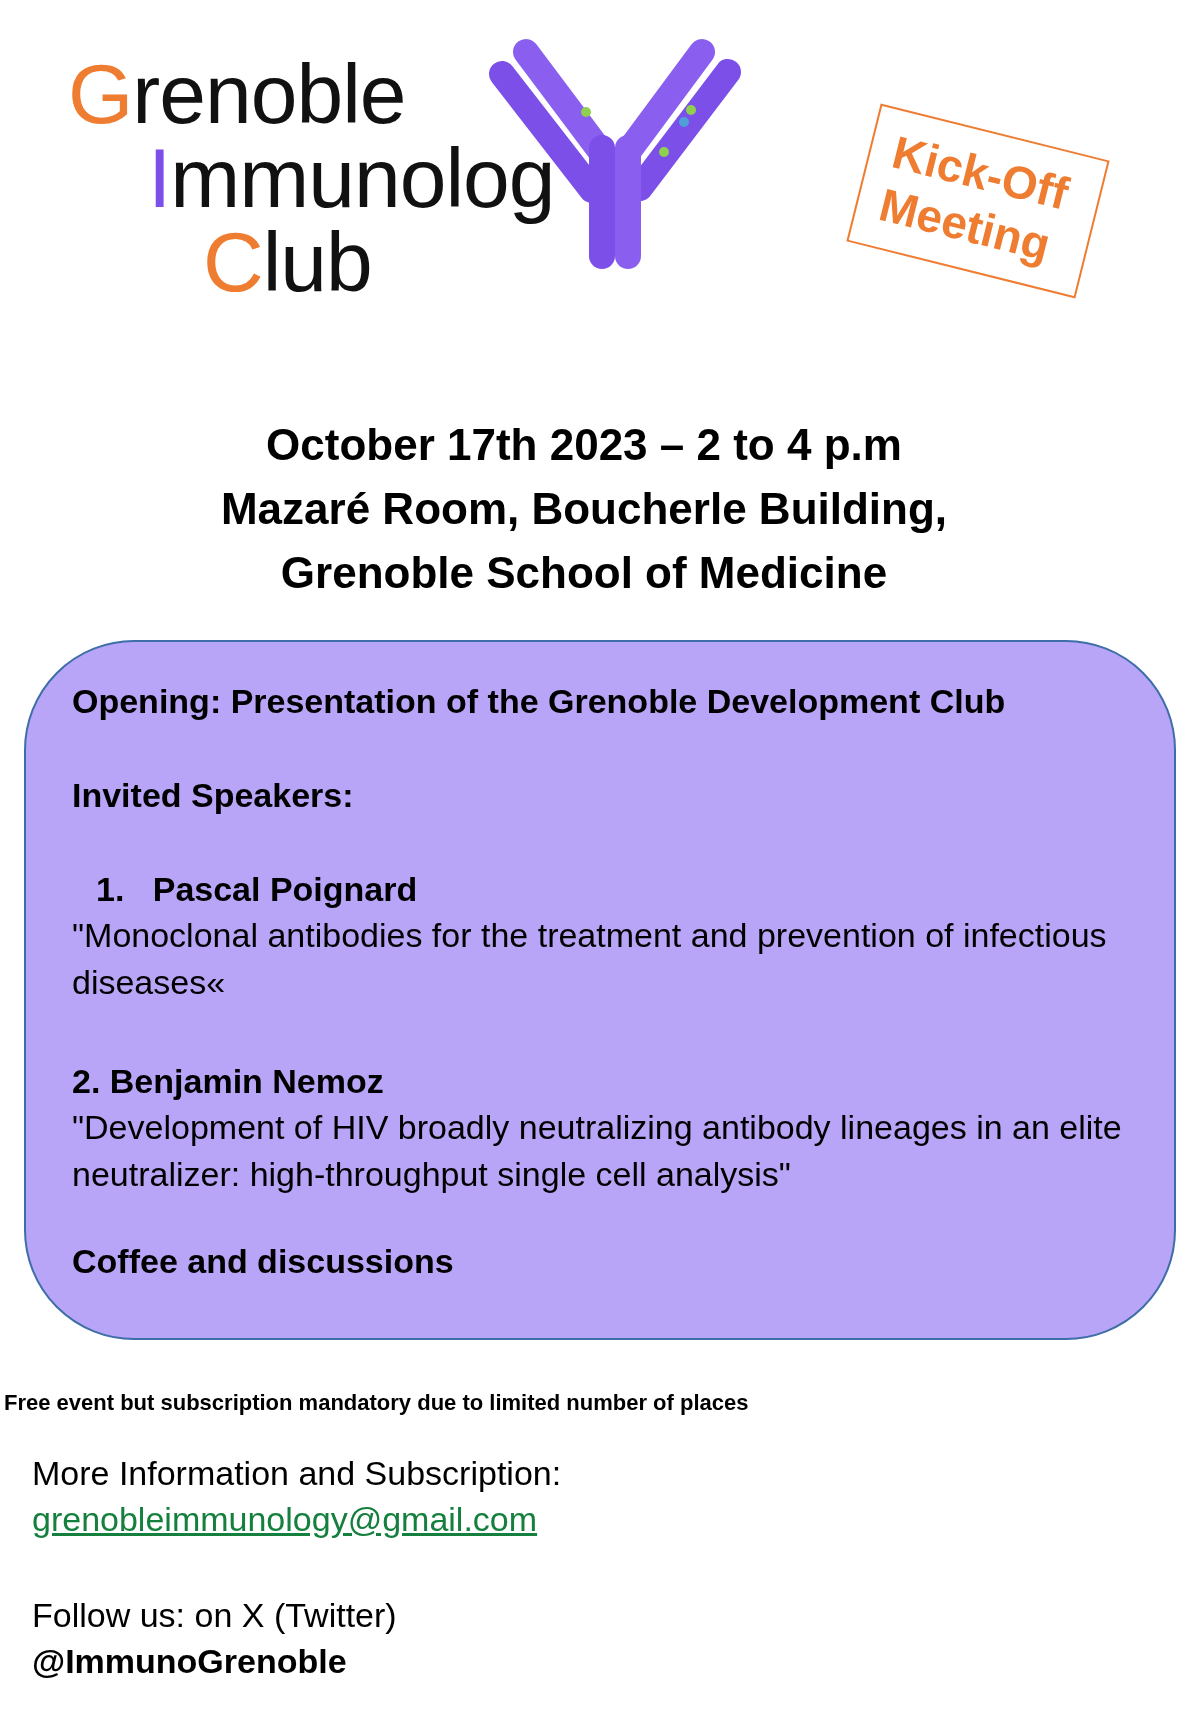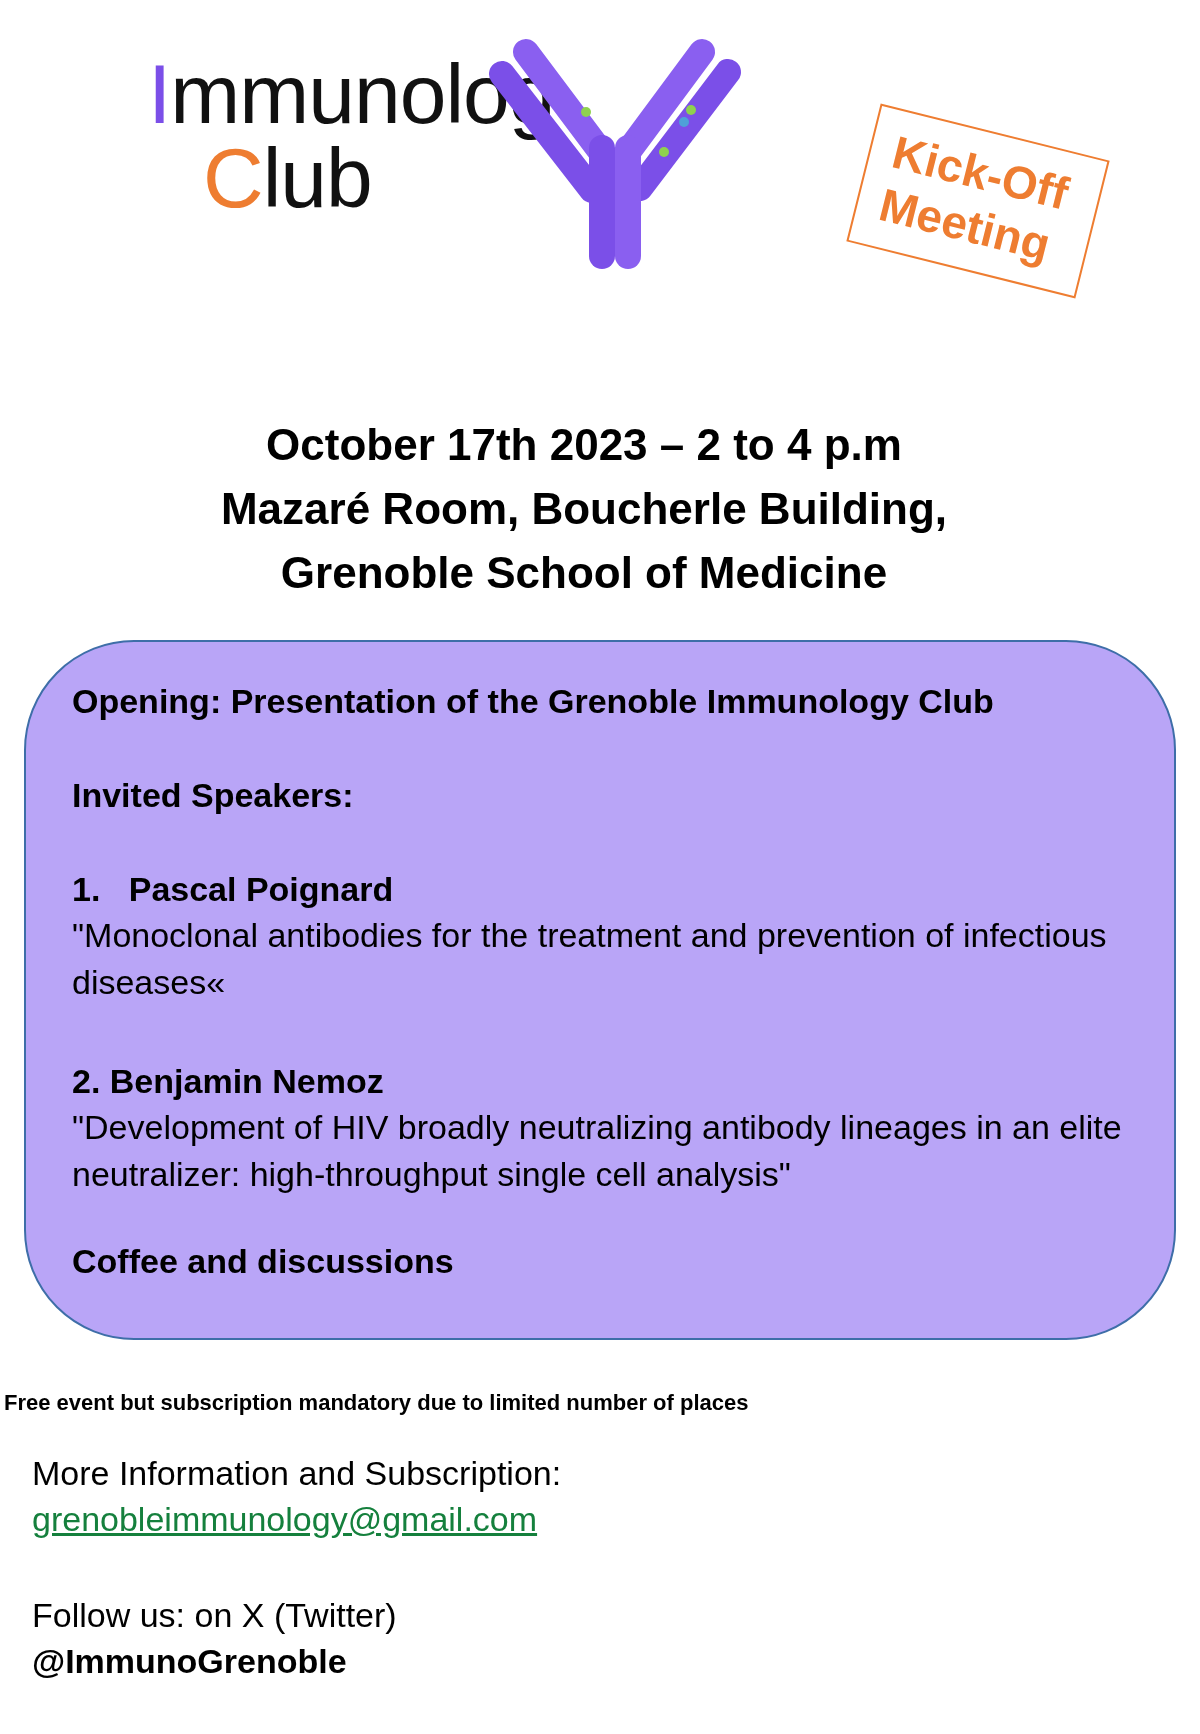--- a/index.html
+++ b/index.html
@@ -27,20 +27,21 @@
   .talk { line-height:47px; white-space:normal; width:1060px; }
   .notice { position:absolute; left:4px; top:1390px; font-weight:bold; font-size:22px; white-space:nowrap; }
   .contact { position:absolute; left:32px; font-size:34px; white-space:nowrap; }
   .email { color:#15803d; text-decoration:underline; }
 </style>
 </head>
 <body>
 
 <div>
   <div class="logo-text">
+    <span class="logo-line"><span class="init-orange">G</span><span>renoble</span></span>
     <span class="logo-line l2"><span class="init-purple">I</span><span>mmunolog</span></span>
     <span class="logo-line l3"><span class="init-orange">C</span><span>lub</span></span>
   </div>
   <svg class="antibody" viewBox="0 0 270 240">
     <g stroke-linecap="round" fill="none">
       <line x1="22" y1="44" x2="112" y2="160" stroke="#7B4FE8" stroke-width="26"></line>
       <line x1="46" y1="22" x2="130" y2="134" stroke="#8A5FF0" stroke-width="26"></line>
       <line x1="248" y1="42" x2="160" y2="158" stroke="#7B4FE8" stroke-width="26"></line>
       <line x1="222" y1="22" x2="142" y2="130" stroke="#8A5FF0" stroke-width="26"></line>
       <line x1="122" y1="118" x2="122" y2="226" stroke="#7B4FE8" stroke-width="26"></line>
@@ -58,23 +59,23 @@
   <span class="s2">Meeting</span>
 </div>
 
 <div class="event-info">
   <div>October 17th 2023 – 2 to 4 p.m</div>
   <div>Mazaré Room, Boucherle Building,</div>
   <div>Grenoble School of Medicine</div>
 </div>
 
 <div class="program">
-  <div class="program-item bold" style="top:40px;">Opening: Presentation of the Grenoble Immunology Club</div>
+  <div class="program-item bold" style="top:40px;">Opening: Presentation of the Grenoble Development Club</div>
   <div class="program-item bold" style="top:134px;">Invited Speakers:</div>
-  <div class="program-item bold" style="top:228px;">
+  <div class="program-item bold" style="top:228px;margin-left:24px;">
     <span>1.</span>&nbsp;&nbsp;&nbsp;<span>Pascal Poignard</span>
   </div>
   <div class="program-item talk" style="top:270px;">"Monoclonal antibodies for the treatment and prevention of infectious diseases«</div>
   <div class="program-item bold" style="top:420px;">
     <span>2.</span> <span>Benjamin Nemoz</span>
   </div>
   <div class="program-item talk" style="top:462px;">"Development of HIV broadly neutralizing antibody lineages in an elite neutralizer: high-throughput single cell analysis"</div>
   <div class="program-item bold" style="top:600px;">Coffee and discussions</div>
 </div>
 

